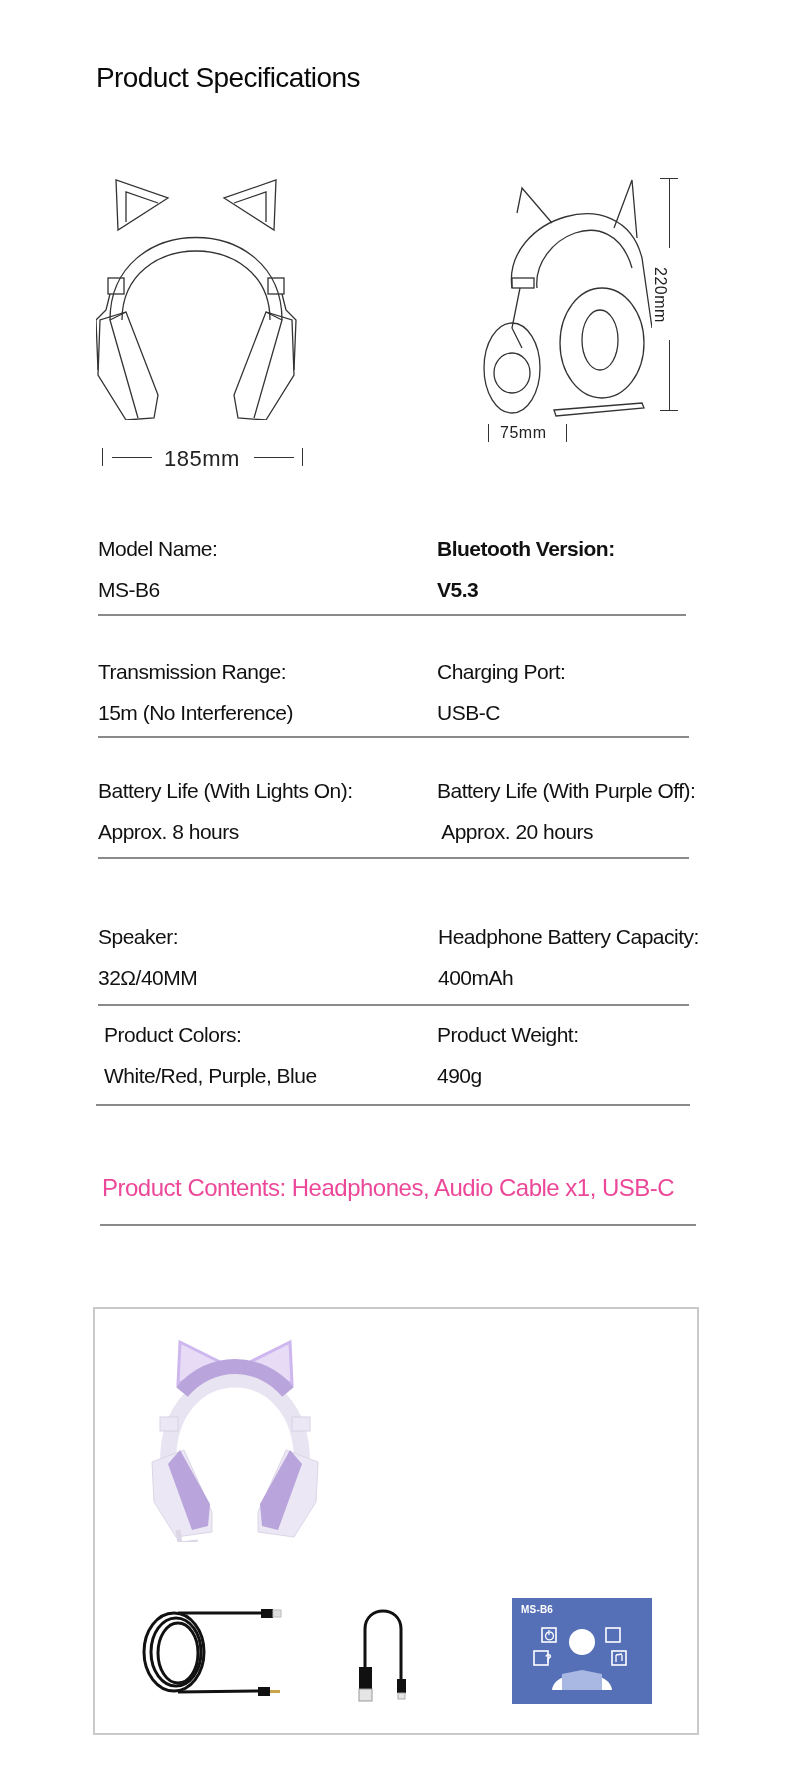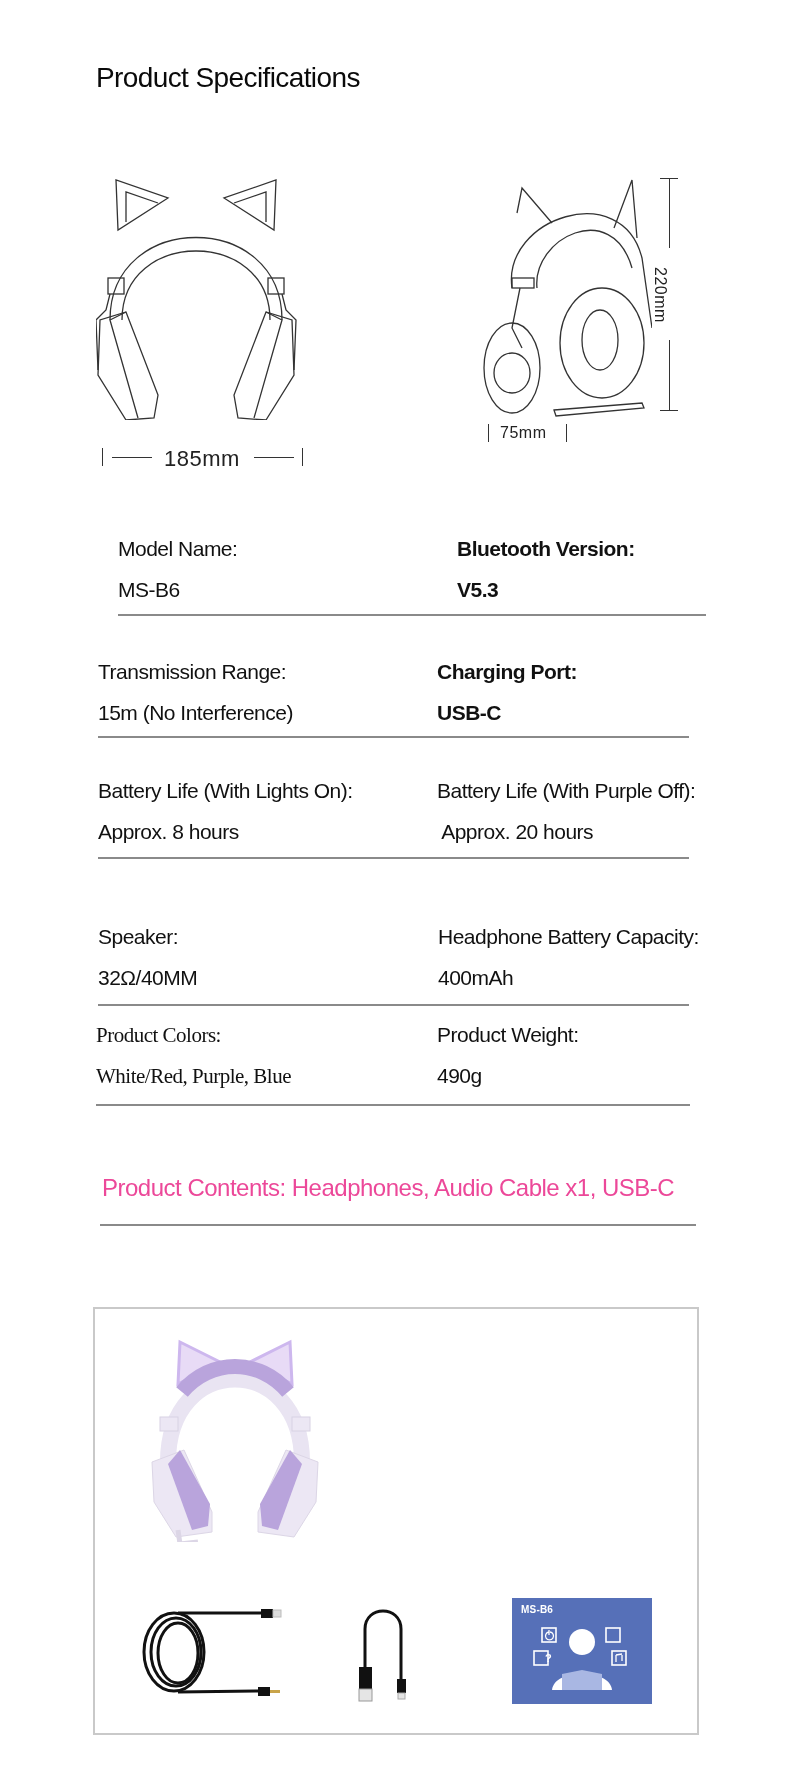--- a/index.html
+++ b/index.html
@@ -82,38 +82,38 @@
 <div class="dim-line" style="left:660px; top:178px; width:18px; height:1px;"></div>
 <div class="dim-line" style="left:669px; top:178px; width:1px; height:70px;"></div>
 <div class="dim-text small" style="left:632px; top:286px; transform:rotate(90deg); transform-origin:center;">220mm</div>
 <div class="dim-line" style="left:669px; top:340px; width:1px; height:70px;"></div>
 <div class="dim-line" style="left:660px; top:410px; width:18px; height:1px;"></div>
 
 <div class="dim-line" style="left:488px; top:424px; width:1px; height:18px;"></div>
 <div class="dim-text small" style="left:500px; top:424px;">75mm</div>
 <div class="dim-line" style="left:566px; top:424px; width:1px; height:18px;"></div>
 
-<div class="spec-row" style="top:536px;margin-left:20px;">
+<div class="spec-row" style="top:536px;">
   <div class="spec-col" style="left:0;">
     <div class="spec-label">Model Name:</div>
     <div class="spec-value">MS-B6</div>
   </div>
   <div class="spec-col" style="left:339px;font-weight:bold;">
     <div class="spec-label">Bluetooth Version:</div>
     <div class="spec-value">V5.3</div>
   </div>
   <div class="spec-divider" style="top:78px; width:588px;"></div>
 </div>
 
 <div class="spec-row" style="top:659px;">
   <div class="spec-col" style="left:0;">
     <div class="spec-label">Transmission Range:</div>
     <div class="spec-value">15m (No Interference)</div>
   </div>
-  <div class="spec-col" style="left:339px;font-weight:bold;">
+  <div class="spec-col" style="left:339px;">
     <div class="spec-label">Charging Port:</div>
     <div class="spec-value">USB-C</div>
   </div>
   <div class="spec-divider" style="top:77px; width:591px;"></div>
 </div>
 
 <div class="spec-row" style="top:778px;">
   <div class="spec-col" style="left:0;">
     <div class="spec-label">Battery Life (With Lights On):</div>
     <div class="spec-value">Approx. 8 hours</div>
@@ -131,21 +131,21 @@
     <div class="spec-value">32Ω/40MM</div>
   </div>
   <div class="spec-col" style="left:340px;">
     <div class="spec-label">Headphone Battery Capacity:</div>
     <div class="spec-value">400mAh</div>
   </div>
   <div class="spec-divider" style="top:80px; width:591px;"></div>
 </div>
 
 <div class="spec-row" style="top:1022px; left:96px;">
-  <div class="spec-col" style="left:0;font-family:Liberation Serif, serif;">
+  <div class="spec-col" style="left:8px;">
     <div class="spec-label">Product Colors:</div>
     <div class="spec-value">White/Red, Purple, Blue</div>
   </div>
   <div class="spec-col" style="left:341px;">
     <div class="spec-label">Product Weight:</div>
     <div class="spec-value">490g</div>
   </div>
   <div class="spec-divider" style="top:82px; width:594px;"></div>
 </div>
 

